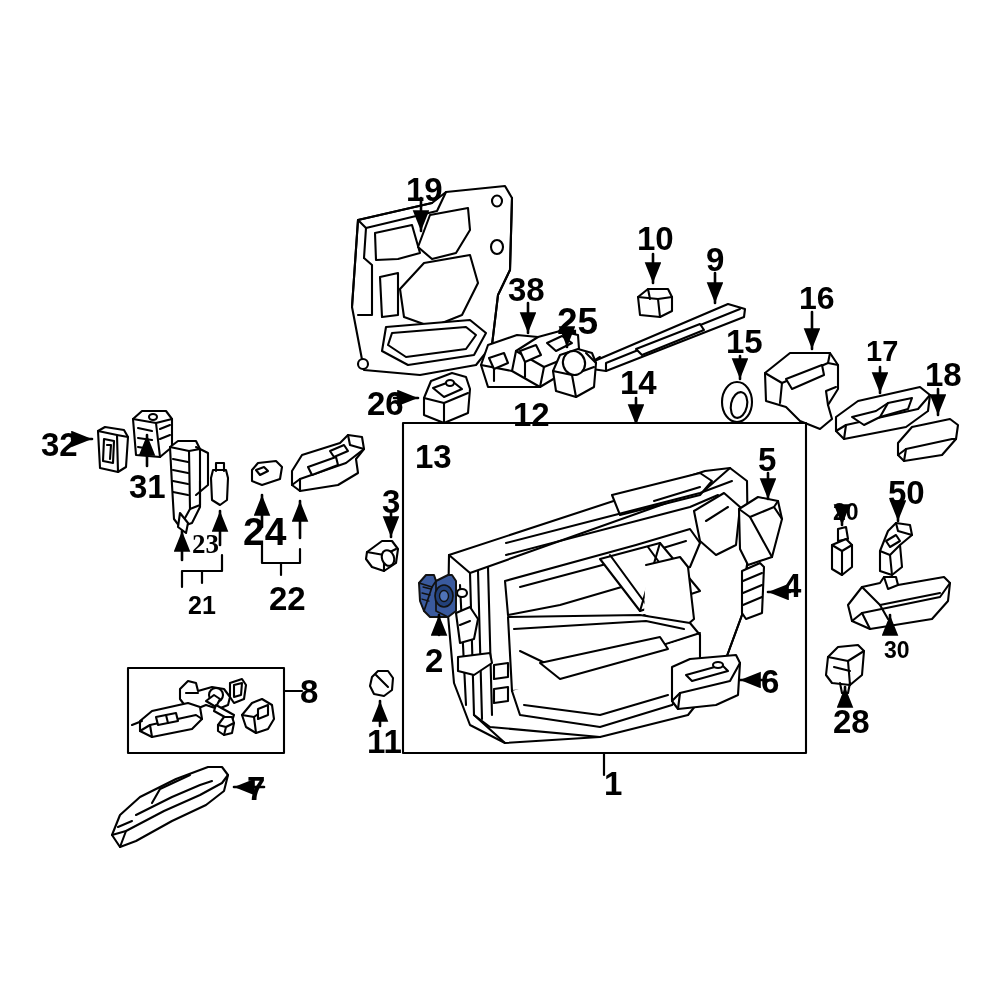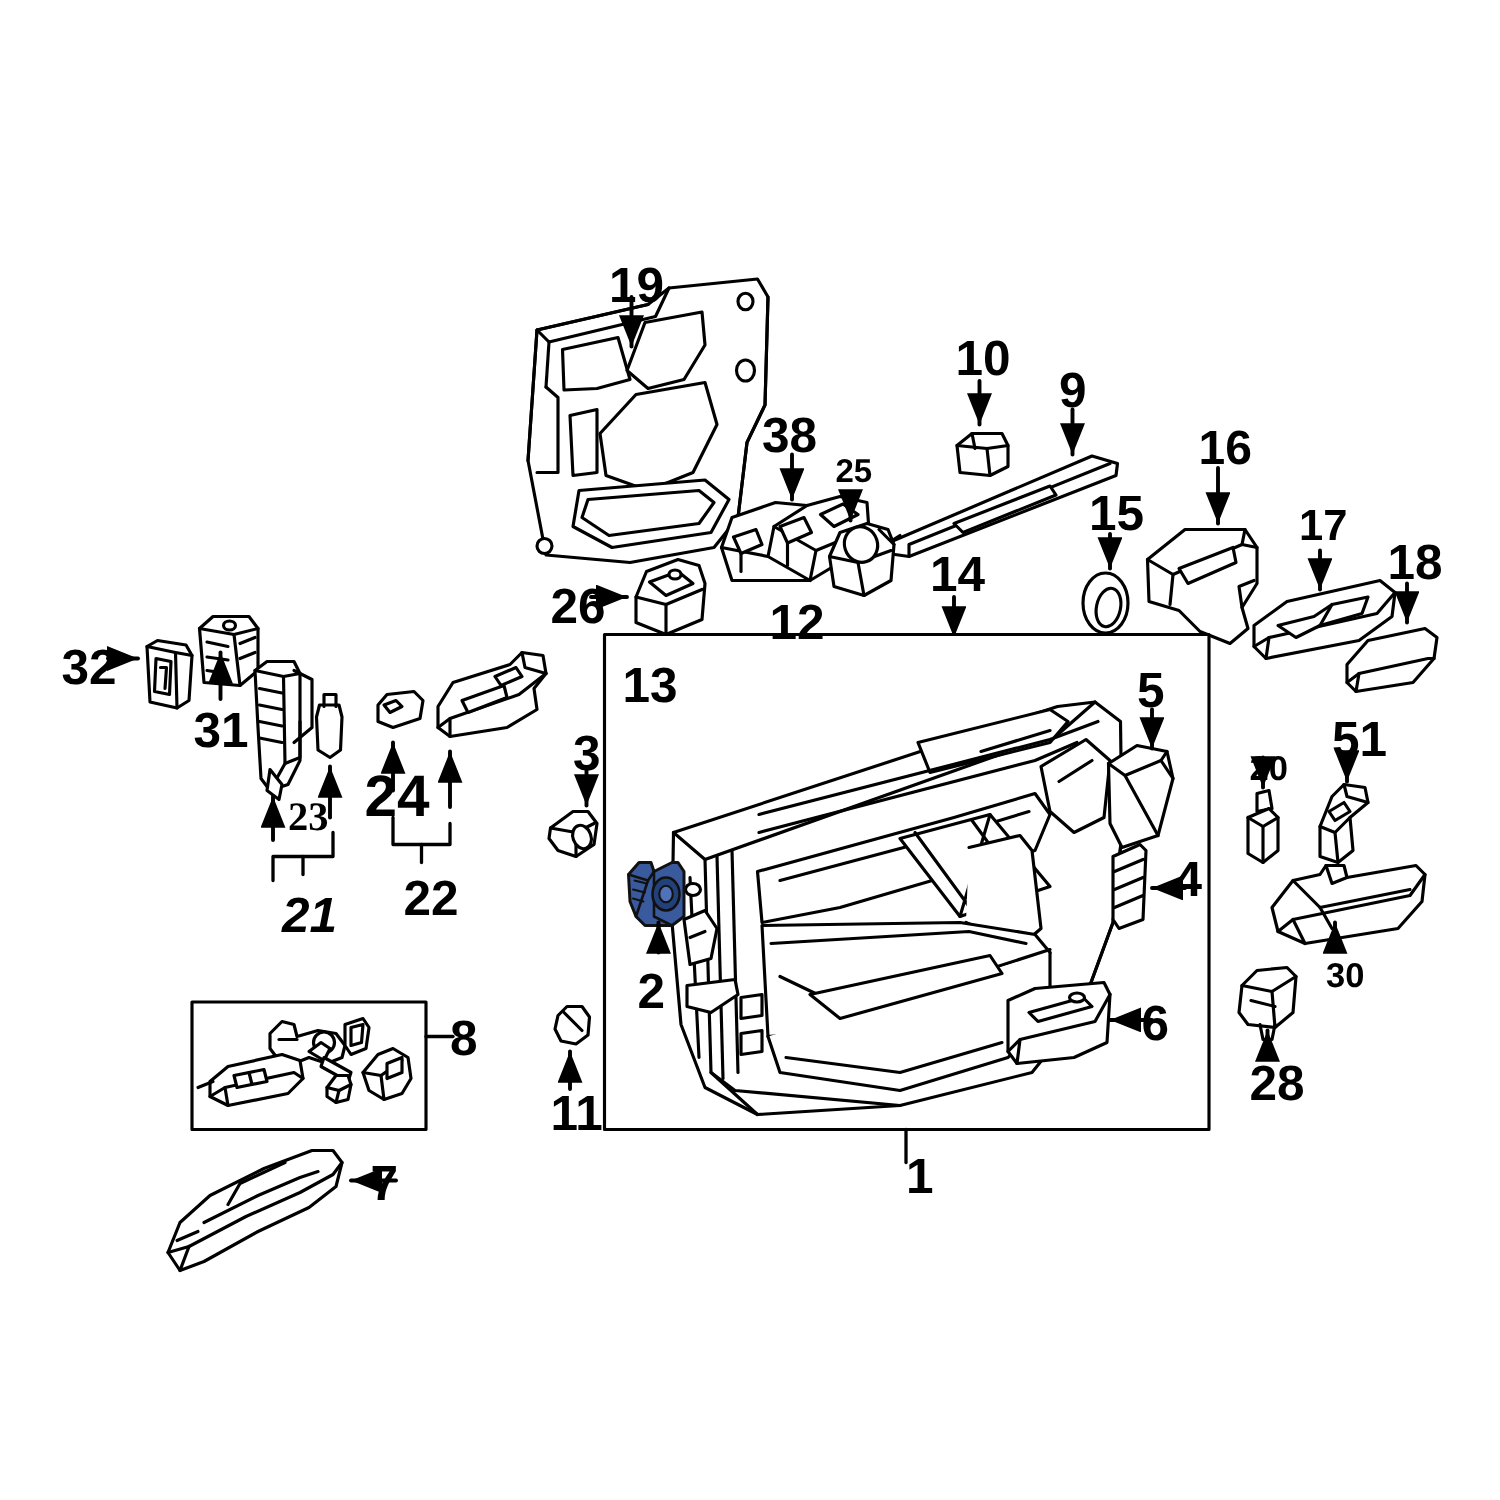--- a/index.html
+++ b/index.html
@@ -386,40 +386,40 @@
     </g>
     <path d="M264,772 L234,772" stroke-width="2.6" marker-end="url(#arrowhead)"></path>
 
   </g>
 </svg>
 
 <div class="callout" style="left:406px;top:158px;font-size:33px;">19</div>
 <div class="callout" style="left:637px;top:207px;font-size:33px;">10</div>
 <div class="callout" style="left:706px;top:228px;font-size:33px;">9</div>
 <div class="callout" style="left:508px;top:258px;font-size:33px;">38</div>
-<div class="callout" style="left:557px;top:288px;font-size:22px;">25</div>
+<div class="callout" style="left:557px;top:288px;font-size:37px;">25</div>
 <div class="callout" style="left:799px;top:267px;font-size:32px;">16</div>
 <div class="callout" style="left:866px;top:322px;font-size:29px;">17</div>
 <div class="callout" style="left:726px;top:310px;font-size:33px;">15</div>
 <div class="callout" style="left:925px;top:343px;font-size:33px;">18</div>
 <div class="callout" style="left:367px;top:372px;font-size:33px;">26</div>
 <div class="callout" style="left:620px;top:351px;font-size:33px;">14</div>
 <div class="callout" style="left:513px;top:383px;font-size:33px;">12</div>
 <div class="callout" style="left:415px;top:425px;font-size:33px;">13</div>
 <div class="callout" style="left:41px;top:413px;font-size:33px;">32</div>
 <div class="callout" style="left:129px;top:455px;font-size:33px;">31</div>
 <div class="callout" style="left:192px;top:516px;font-size:27px;font-family:Liberation Serif, serif;">23</div>
 <div class="callout" style="left:243px;top:497px;font-size:39px;">24</div>
-<div class="callout" style="left:188px;top:578px;font-size:33px;font-style:italic;">21</div>
+<div class="callout" style="left:188px;top:578px;font-size:25px;">21</div>
 <div class="callout" style="left:269px;top:567px;font-size:33px;">22</div>
 <div class="callout" style="left:382px;top:470px;font-size:33px;">3</div>
 <div class="callout" style="left:758px;top:428px;font-size:33px;">5</div>
 <div class="callout" style="left:783px;top:554px;font-size:33px;">4</div>
 <div class="callout" style="left:833px;top:486px;font-size:23px;text-align:right;">20</div>
-<div class="callout" style="left:888px;top:461px;font-size:33px;">51</div>
+<div class="callout" style="left:888px;top:461px;font-size:33px;">50</div>
 <div class="callout" style="left:425px;top:629px;font-size:33px;">2</div>
 <div class="callout" style="left:761px;top:650px;font-size:33px;">6</div>
 <div class="callout" style="left:884px;top:624px;font-size:23px;">30</div>
 <div class="callout" style="left:833px;top:690px;font-size:33px;">28</div>
 <div class="callout" style="left:367px;top:710px;font-size:33px;">11</div>
 <div class="callout" style="left:300px;top:660px;font-size:33px;">8</div>
 <div class="callout" style="left:247px;top:757px;font-size:33px;">7</div>
 <div class="callout" style="left:604px;top:752px;font-size:33px;">1</div>
 
 </div>

